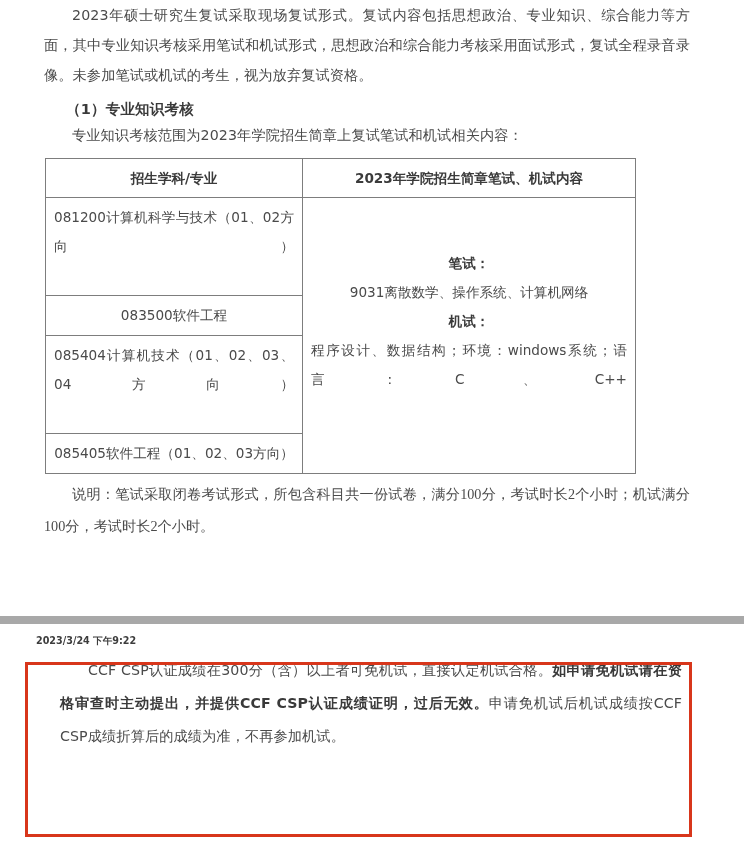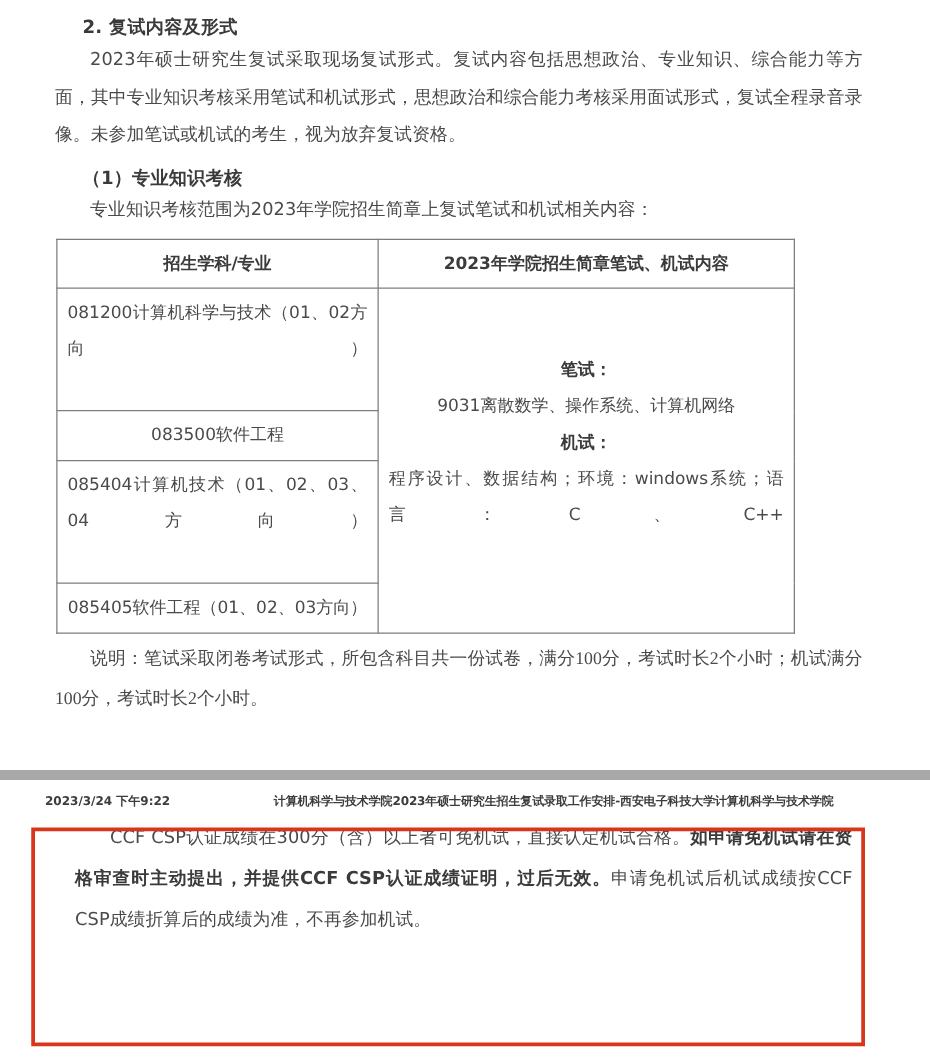--- a/index.html
+++ b/index.html
@@ -202,21 +202,20 @@
     white-space: nowrap;
     font-family: "DejaVu Sans", "Liberation Sans", sans-serif;
   }
 </style>
 </head>
 <body>
 
 <div class="page-one">
   <div class="doc-body">
 
-    <div class="heading-2">2. 复试内容及形式</div>
 
     <p class="para indent">2023年硕士研究生复试采取现场复试形式。复试内容包括思想政治、专业知识、综合能力等方面，其中专业知识考核采用笔试和机试形式，思想政治和综合能力考核采用面试形式，复试全程录音录像。未参加笔试或机试的考生，视为放弃复试资格。</p>
 
     <div class="heading-3">（1）专业知识考核</div>
 
     <p class="para indent tight">专业知识考核范围为2023年学院招生简章上复试笔试和机试相关内容：</p>
 
     <table class="exam-table">
       <colgroup>
         <col class="col-a">
@@ -253,21 +252,20 @@
     <p class="table-note">说明：笔试采取闭卷考试形式，所包含科目共一份试卷，满分100分，考试时长2个小时；机试满分100分，考试时长2个小时。</p>
   </div>
 
 </div>
 
 <div class="page-gap"></div>
 
 <div class="page-two">
   <div class="page-head">
     <span class="head-date">2023/3/24 下午9:22</span>
-    <span class="head-title">计算机科学与技术学院2023年硕士研究生招生复试录取工作安排-西安电子科技大学计算机科学与技术学院</span>
   </div>
 
   <div class="page-two-body">
     <p class="para indent"><span>CCF CSP认证成绩在300分（含）以上者可免机试，直接认定机试合格。</span><span class="bold-run">如申请免机试请在资格审查时主动提出，并提供CCF CSP认证成绩证明，过后无效。</span><span>申请免机试后机试成绩按CCF CSP成绩折算后的成绩为准，不再参加机试。</span></p>
 
   </div>
 
   <div class="watermark">知乎 @王道计算机考研</div>
 </div>
 

